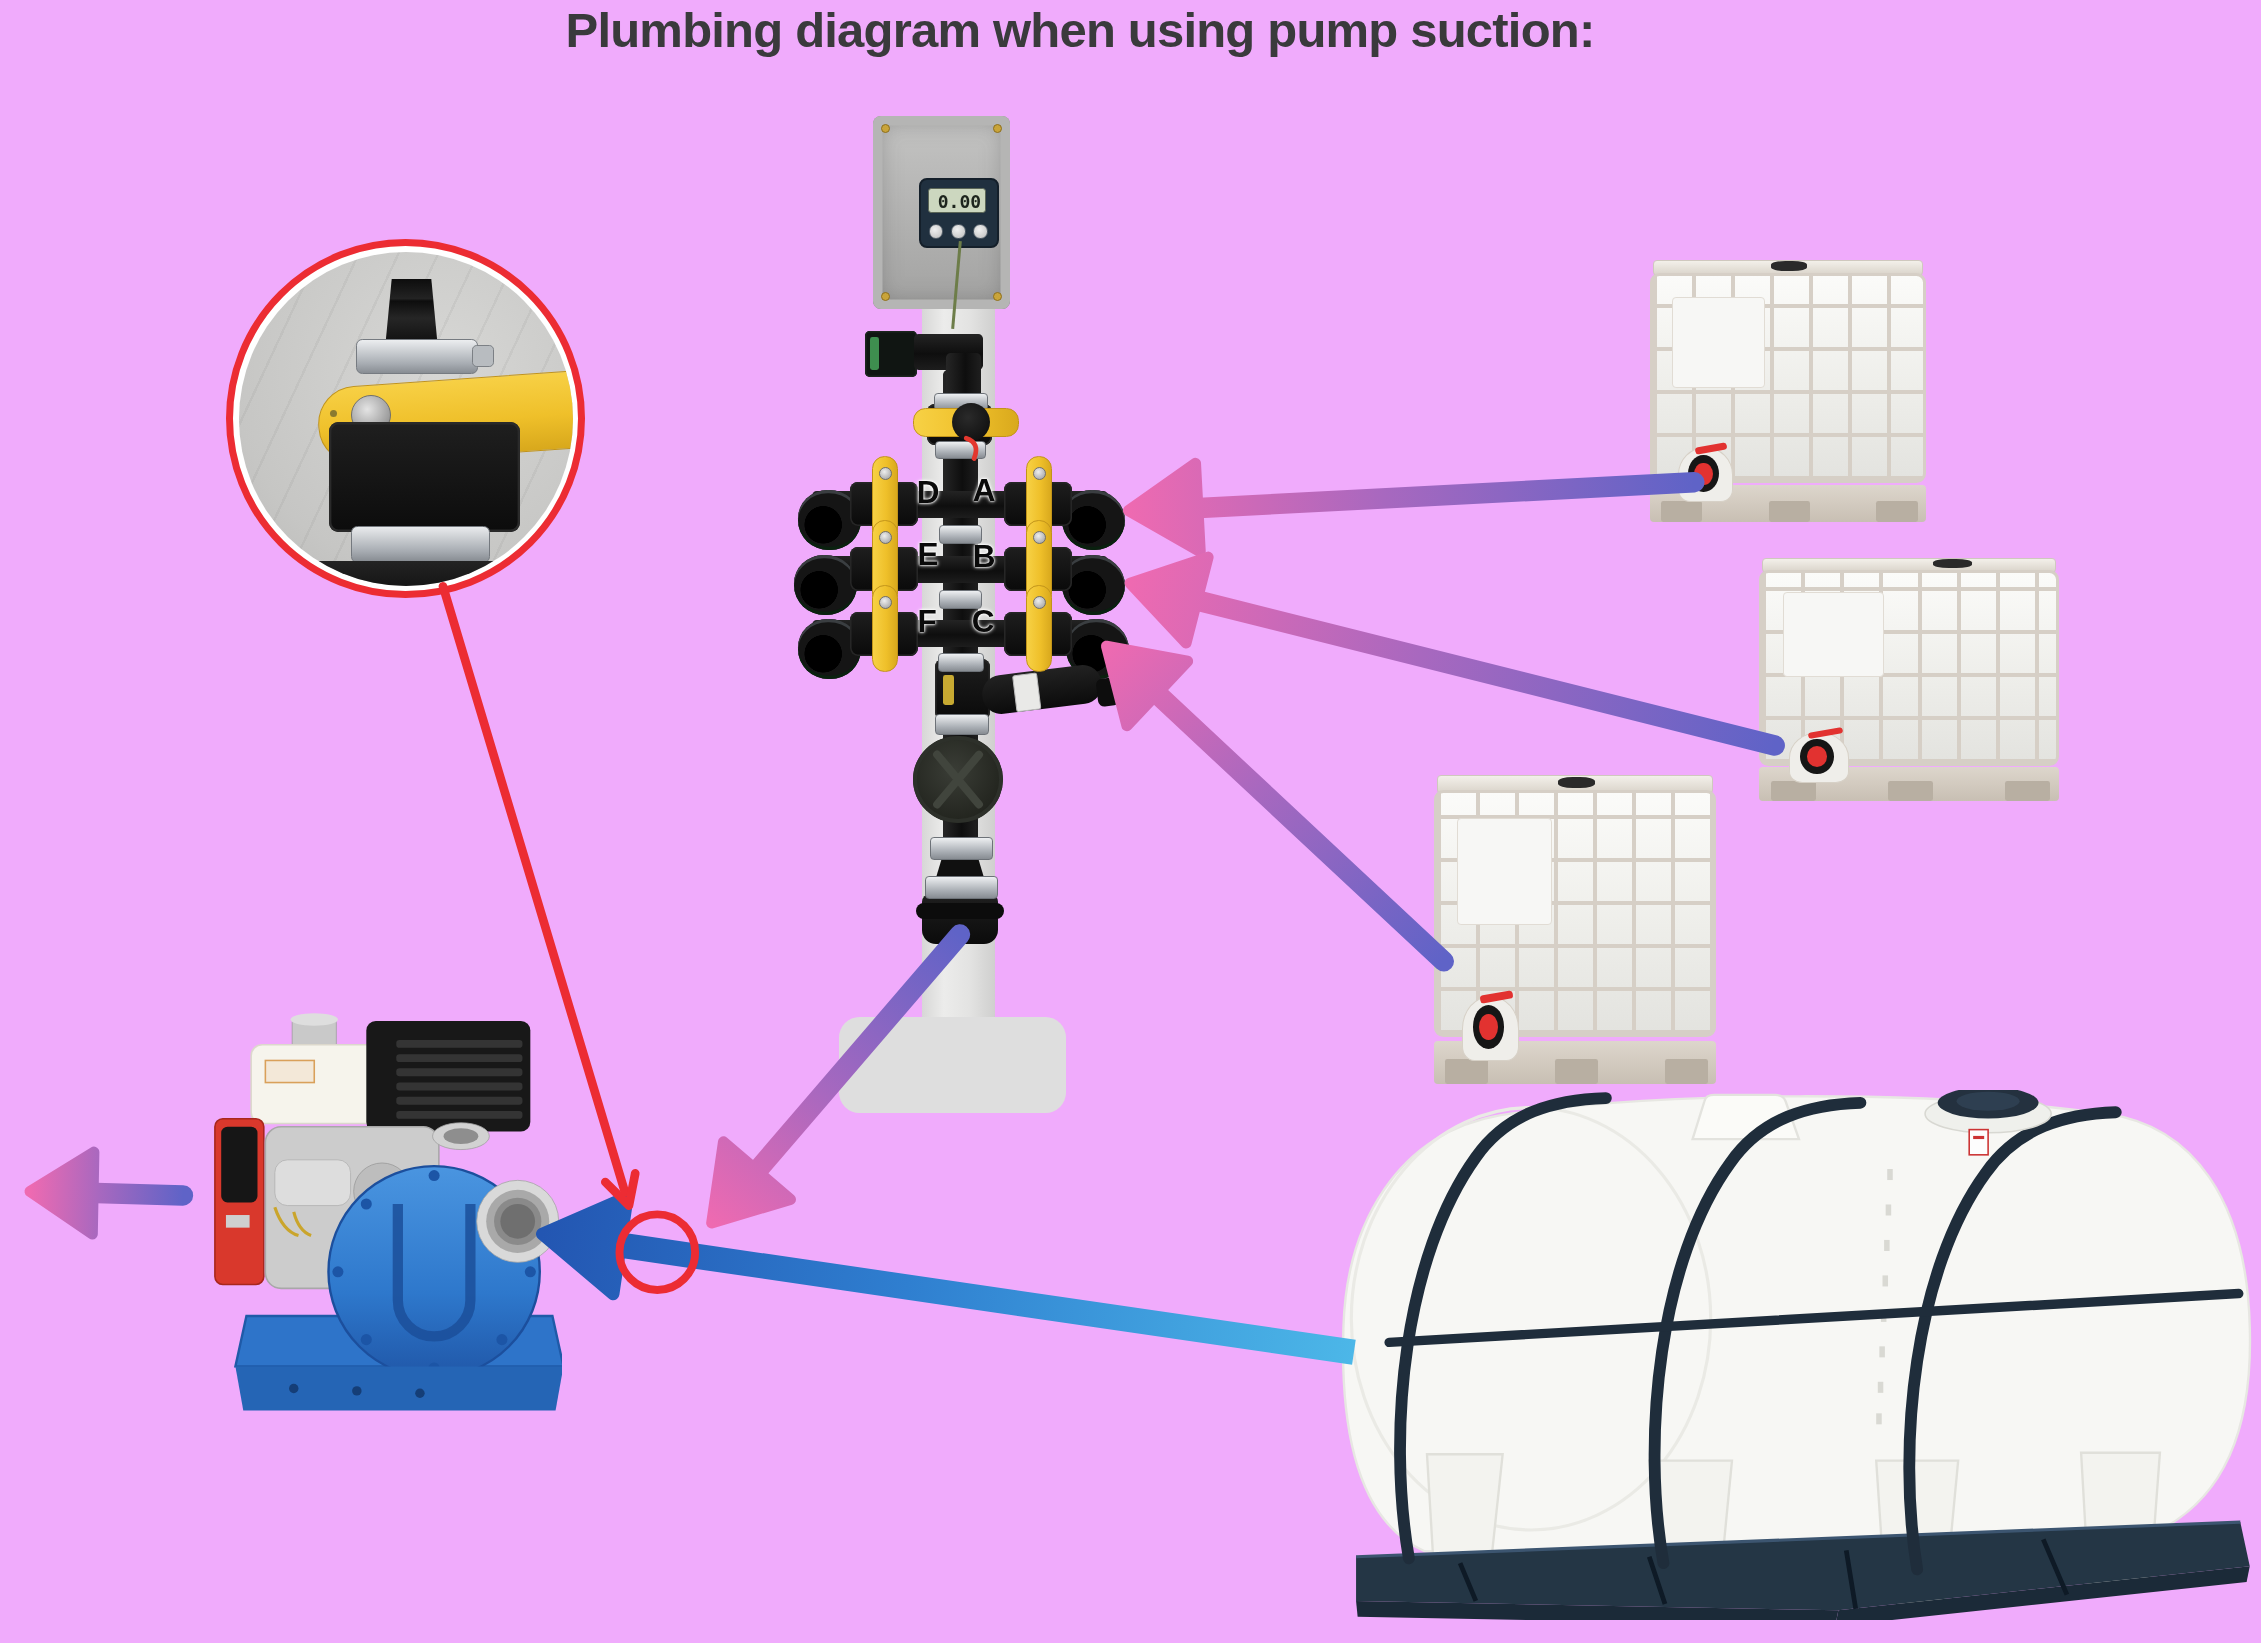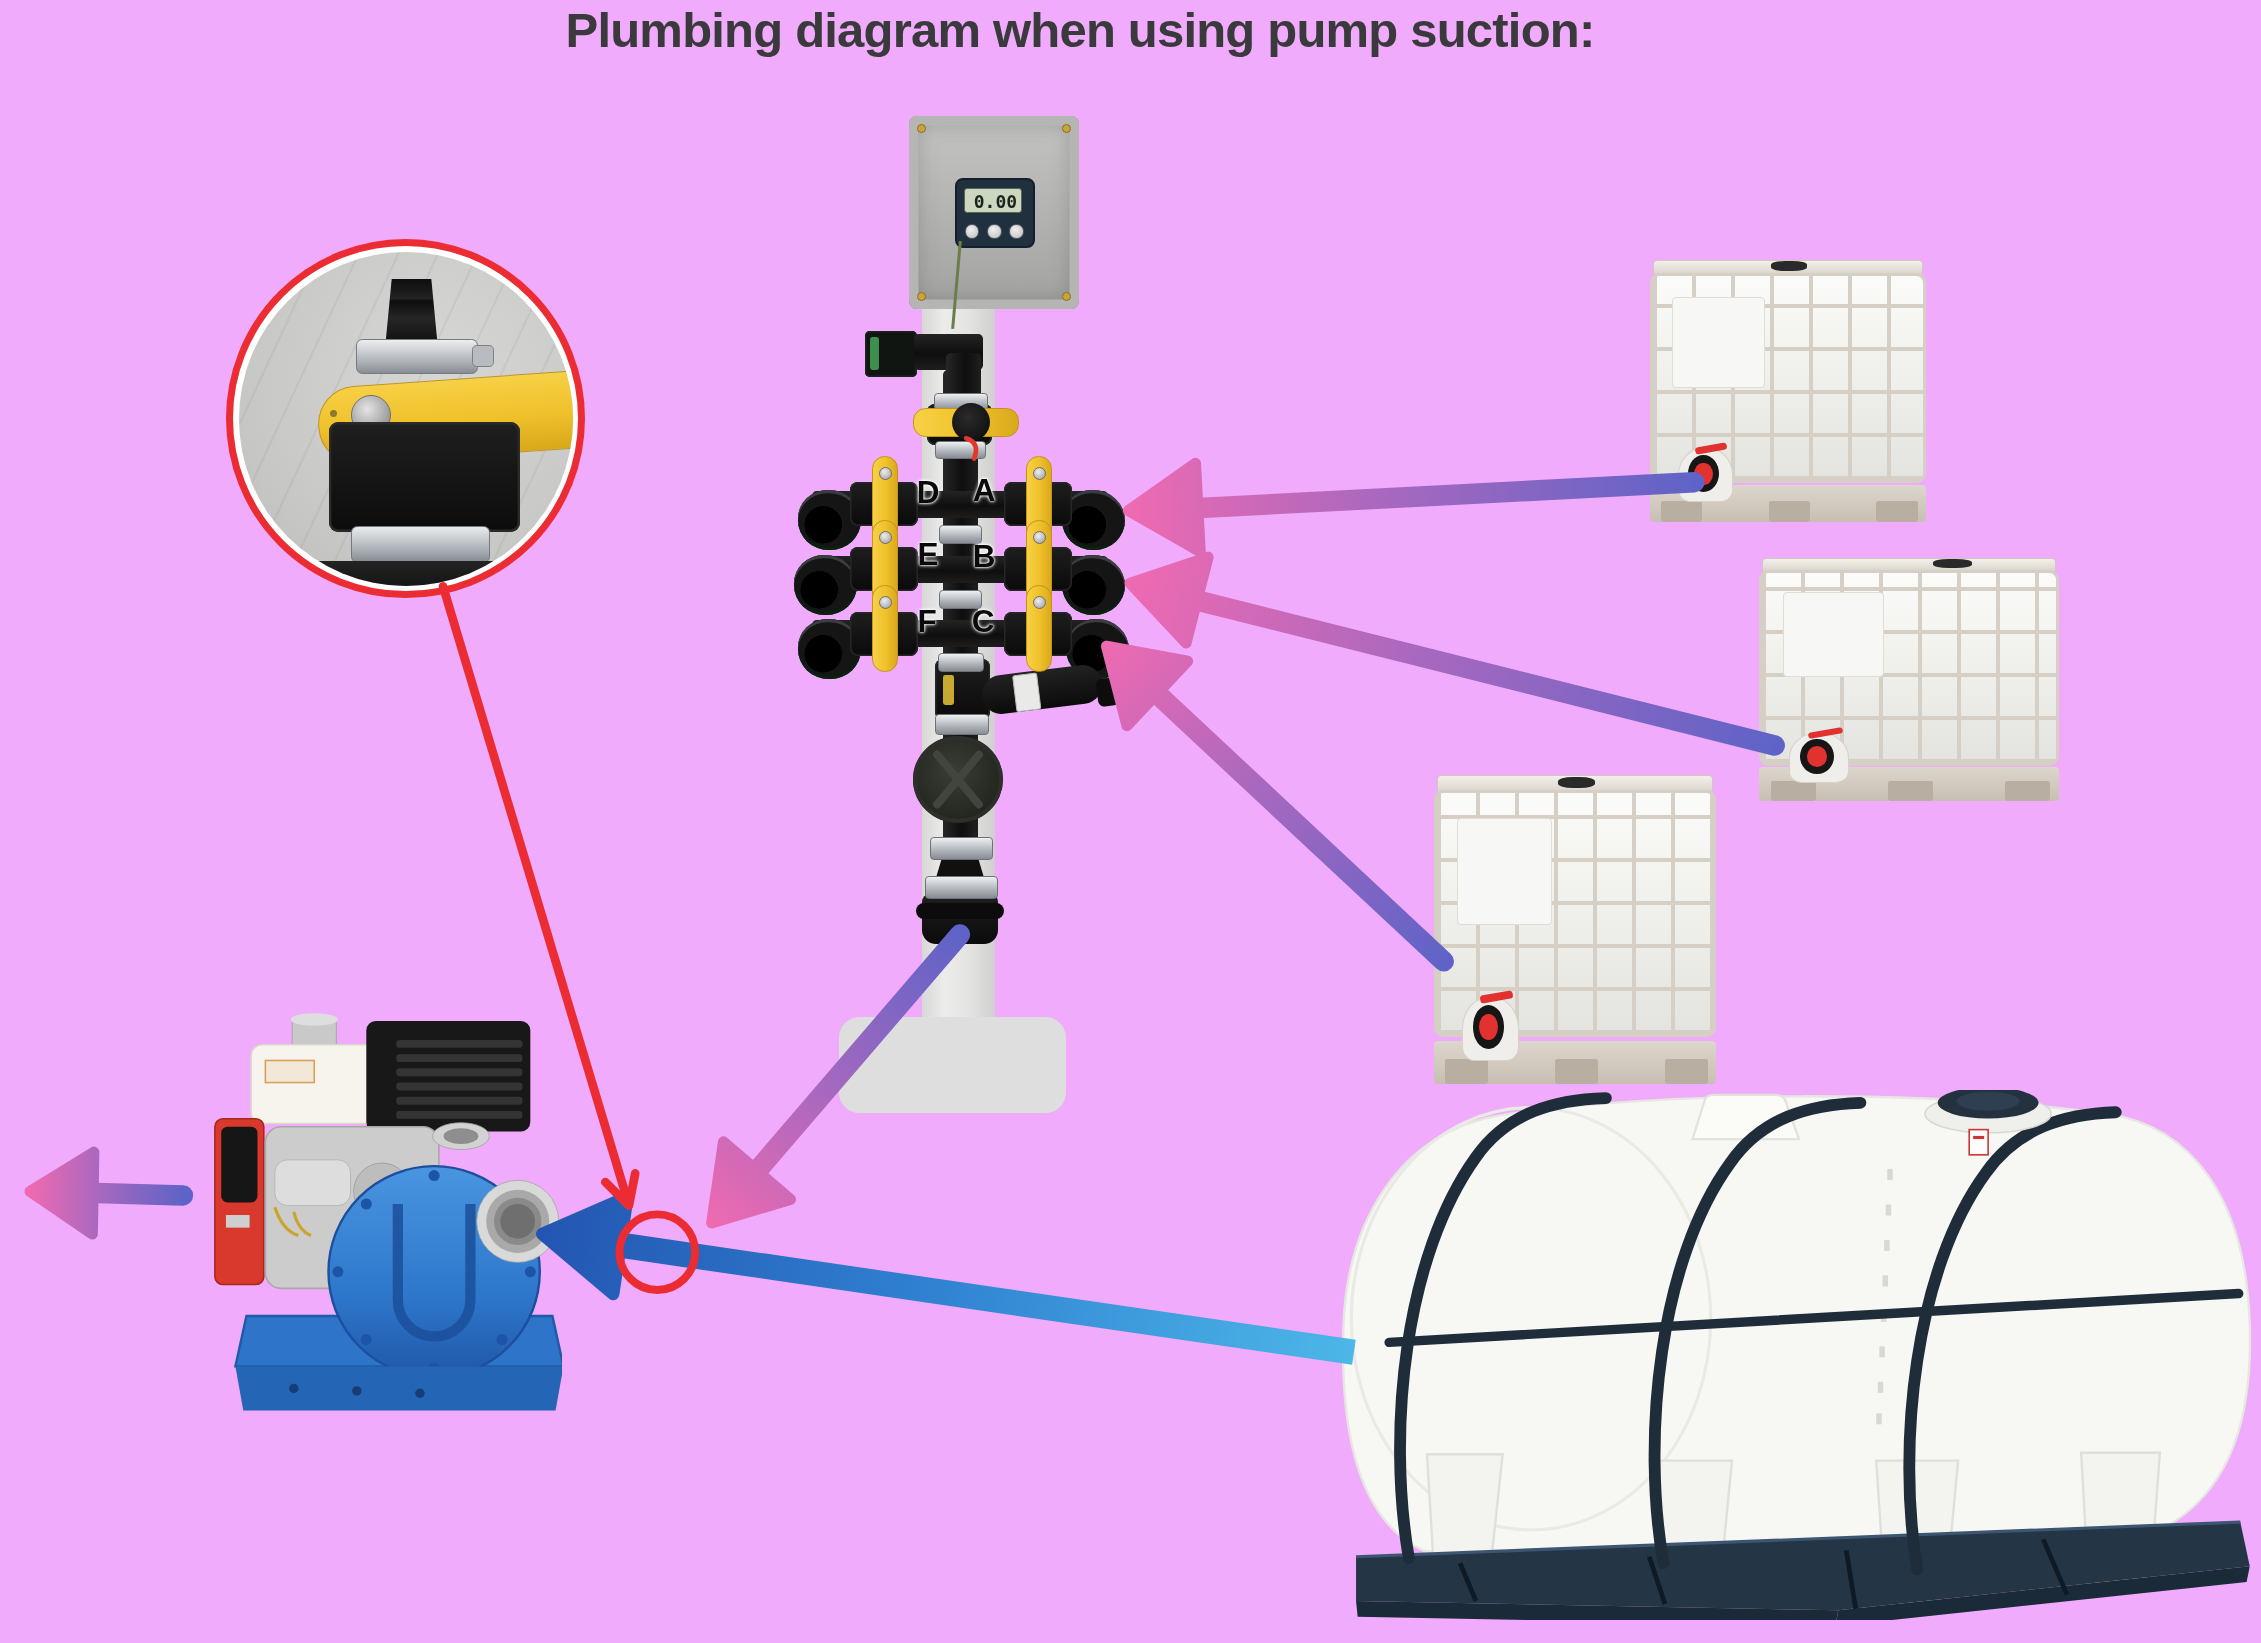--- a/index.html
+++ b/index.html
@@ -40,21 +40,21 @@
   .iv-flange{position:absolute;width:33px;height:98px;border-radius:7.9px;top:303px;
       background:linear-gradient(180deg,#2b2b2b,#0a0a0a);}
 
   
   .stand-post{position:absolute;left:922px;top:306px;width:73px;height:719px;z-index:1;
       background:linear-gradient(90deg,#d7d7d6,#ececeb 30%,#e3e3e2 65%,#cfcfce);}
   .stand-base{position:absolute;left:839px;top:1017px;width:227px;height:96px;border-radius:20.5px;
       background:#dedede;z-index:1;}
 
   
-  .enclosure{position:absolute;left:909px;top:116px;width:170px;height:193px;border-radius:7.9px;
+  .enclosure{position:absolute;left:873px;top:116px;width:137px;height:193px;border-radius:7.9px;
       background:linear-gradient(180deg,#c4c4c3,#a2a2a1);
       box-shadow:inset 0 0 0 9.5px #b5b5b4, inset 0 0 27px rgba(60,60,60,.55);z-index:5;}
   .enc-screw{position:absolute;width:7px;height:7px;border-radius:50%;background:#c9a43a;border:0.8px solid #8d6f1e;}
   .meter{position:absolute;left:46px;top:62px;width:76px;height:66px;border-radius:7.9px;
       background:#20303f;border:2.4px solid #141f2a;}
   .meter-lcd{position:absolute;left:7px;top:7.9px;width:58px;height:25px;border-radius:3.2px;
       background:#ccd7bf;border:0.8px solid #5b6657;color:#1d241d;
       font-family:"DejaVu Sans Mono",monospace;font-size:18px;font-weight:700;
       text-align:right;line-height:25px;padding-right:3.9px;box-sizing:border-box;}
   .meter-btn{position:absolute;top:44px;width:12.6px;height:12.6px;border-radius:50%;

